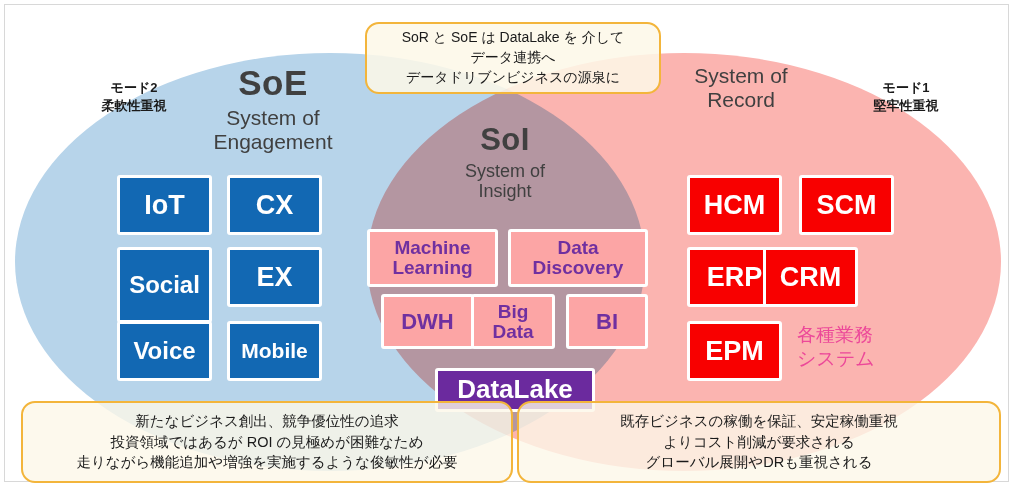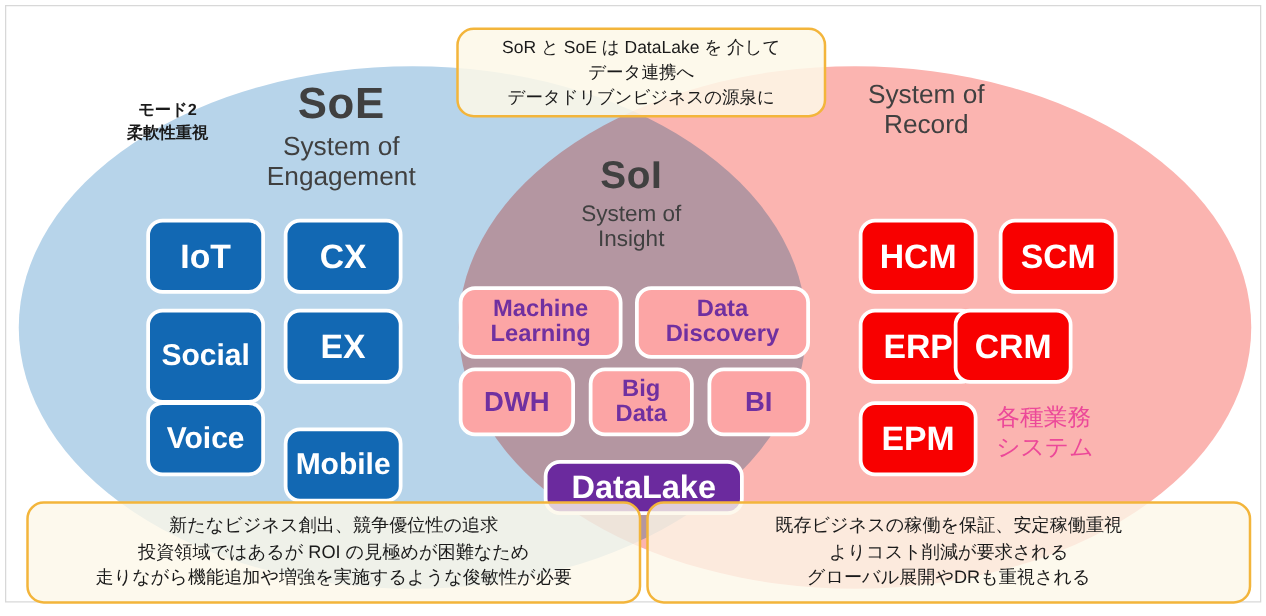--- a/index.html
+++ b/index.html
@@ -90,57 +90,57 @@
   #mode2-label { left: 74px; top: 74px; width: 110px; }
   #mode1-label { left: 846px; top: 74px; width: 110px; }
 
   
   .pill {
     position: absolute;
     display: flex;
     align-items: center;
     justify-content: center;
     text-align: center;
-    border-radius: 13px;
+    border-radius: 3px;
     border: 3px solid #ffffff;
     box-sizing: border-box;
     font-weight: bold;
     line-height: 1.05;
   }
   .pill.blue { background: #1268b3; color: #ffffff; }
   .pill.red  { background: #f80000; color: #ffffff; }
   .pill.lilac{ background: #fca5a5; color: #7030a0; }
   .pill.deep { background: #6b2a9e; color: #ffffff; }
 
   
   #pill-iot    { left: 112px; top: 170px; width: 95px;  height: 60px; font-size: 27px; }
   #pill-cx     { left: 222px; top: 170px; width: 95px;  height: 60px; font-size: 27px; }
   #pill-social { left: 112px; top: 242px; width: 95px;  height: 76px; font-size: 24px; }
   #pill-ex     { left: 222px; top: 242px; width: 95px;  height: 60px; font-size: 27px; }
   #pill-voice  { left: 112px; top: 316px; width: 95px;  height: 60px; font-size: 24px; }
-  #pill-mobile { left: 222px; top: 316px; width: 95px;  height: 60px; font-size: 24px; margin-top: 21px; }
+  #pill-mobile { left: 222px; top: 316px; width: 95px;  height: 60px; font-size: 21px; }
 
   
   #pill-hcm { left: 682px; top: 170px; width: 95px; height: 60px; font-size: 27px; }
   #pill-scm { left: 794px; top: 170px; width: 95px; height: 60px; font-size: 27px; }
   #pill-erp { left: 682px; top: 242px; width: 95px; height: 60px; font-size: 27px; }
   #pill-crm { left: 758px; top: 242px; width: 95px; height: 60px; font-size: 27px; }
   #pill-epm { left: 682px; top: 316px; width: 95px; height: 60px; font-size: 27px; }
 
   #sor-misc-label {
     position: absolute;
     left: 792px; top: 318px; width: 110px;
     font-size: 19px; font-weight: normal; color: #ec4899;
     text-align: left; line-height: 1.25;
   }
 
   
   #pill-ml  { left: 362px; top: 224px; width: 131px; height: 58px; font-size: 19px; }
   #pill-dd  { left: 503px; top: 224px; width: 140px; height: 58px; font-size: 19px; }
-  #pill-dwh { left: 362px; top: 289px; width: 93px;  height: 55px; font-size: 22px; }
+  #pill-dwh { left: 376px; top: 289px; width: 93px;  height: 55px; font-size: 22px; }
   #pill-big { left: 466px; top: 289px; width: 84px;  height: 55px; font-size: 19px; }
   #pill-bi  { left: 561px; top: 289px; width: 82px;  height: 55px; font-size: 22px; }
   #pill-datalake { left: 430px; top: 363px; width: 160px; height: 44px; font-size: 26px; text-align: right; }
 
   
   .note {
     position: absolute;
     background: #fdf8e8;
     border: 2px solid #f3b53b;
     border-radius: 14px;
@@ -193,20 +193,24 @@
       <span class="full">
         <span>System of</span><br>
         <span>Insight</span>
       </span>
     </div>
 
     <div class="mode-label" id="mode2-label">
       <div>モード2</div>
       <div>柔軟性重視</div>
     </div>
+    <div class="mode-label" id="mode1-label">
+      <div>モード1</div>
+      <div>堅牢性重視</div>
+    </div>
 
     <div class="pill blue" id="pill-iot">IoT</div>
     <div class="pill blue" id="pill-cx">CX</div>
     <div class="pill blue" id="pill-social">Social</div>
     <div class="pill blue" id="pill-ex">EX</div>
     <div class="pill blue" id="pill-voice">Voice</div>
     <div class="pill blue" id="pill-mobile">Mobile</div>
 
     <div class="pill red" id="pill-hcm">HCM</div>
     <div class="pill red" id="pill-scm">SCM</div>

